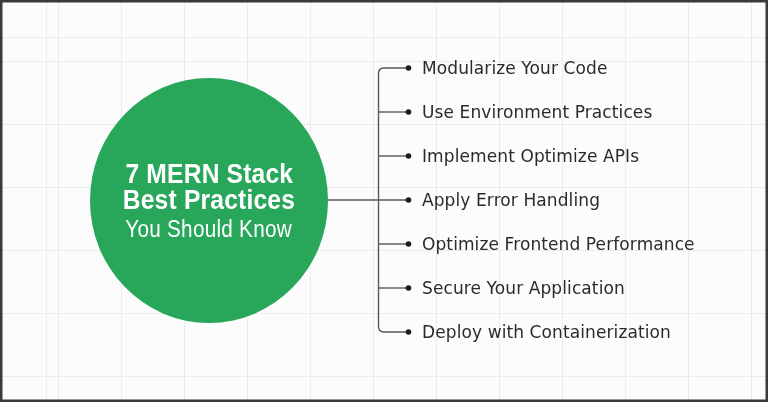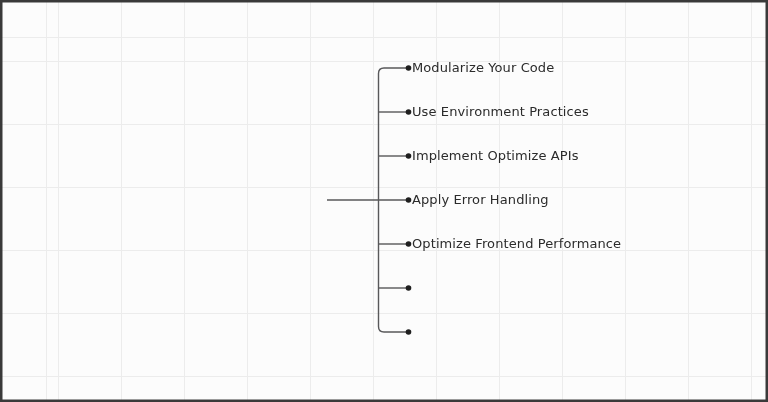--- a/index.html
+++ b/index.html
@@ -45,23 +45,23 @@
     font-weight:bold;font-size:28px;line-height:26px;
     transform:scaleX(0.88);transform-origin:center;
     white-space:nowrap;letter-spacing:0.2px;
   }
   .circle-subtitle{
     font-weight:normal;font-size:23px;line-height:28px;margin-top:2px;
     transform:scaleX(0.9);transform-origin:center;
     white-space:nowrap;letter-spacing:0.3px;
   }
   .item{
-    position:absolute;left:412px;height:24px;line-height:24px;
+    position:absolute;left:422px;height:24px;line-height:24px;
     font-family:"DejaVu Sans","Liberation Sans",sans-serif;
-    font-size:13px;color:var(--text-dark);
+    font-size:17px;color:var(--text-dark);
     white-space:nowrap;letter-spacing:0.1px;
   }
 </style>
 </head>
 <body>
 
 <div class="frame">
 
   <svg class="connectors" viewBox="0 0 768 402" aria-hidden="true">
 
@@ -76,30 +76,41 @@
 
     <circle class="dot" cx="408.5" cy="68" r="2.8"></circle>
     <circle class="dot" cx="408.5" cy="112" r="2.8"></circle>
     <circle class="dot" cx="408.5" cy="156" r="2.8"></circle>
     <circle class="dot" cx="408.5" cy="200" r="2.8"></circle>
     <circle class="dot" cx="408.5" cy="244" r="2.8"></circle>
     <circle class="dot" cx="408.5" cy="288" r="2.8"></circle>
     <circle class="dot" cx="408.5" cy="332" r="2.8"></circle>
   </svg>
 
+  <div class="circle">
+    <div class="circle-title">7 MERN Stack</div>
+    <div class="circle-title">Best Practices</div>
+    <div class="circle-subtitle">You Should Know</div>
+  </div>
 
   <div class="item" style="top:56px">
     <span>Modularize Your Code</span>
   </div>
   <div class="item" style="top:100px">
     <span>Use Environment Practices</span>
   </div>
   <div class="item" style="top:144px">
     <span>Implement Optimize APIs</span>
   </div>
   <div class="item" style="top:232px">
     <span>Optimize Frontend Performance</span>
   </div>
   <div class="item" style="top:188px">
     <span>Apply Error Handling</span>
   </div>
+  <div class="item" style="top:276px">
+    <span>Secure Your Application</span>
+  </div>
+  <div class="item" style="top:320px">
+    <span>Deploy with Containerization</span>
+  </div>
 
 </div>
 
 </body></html>

